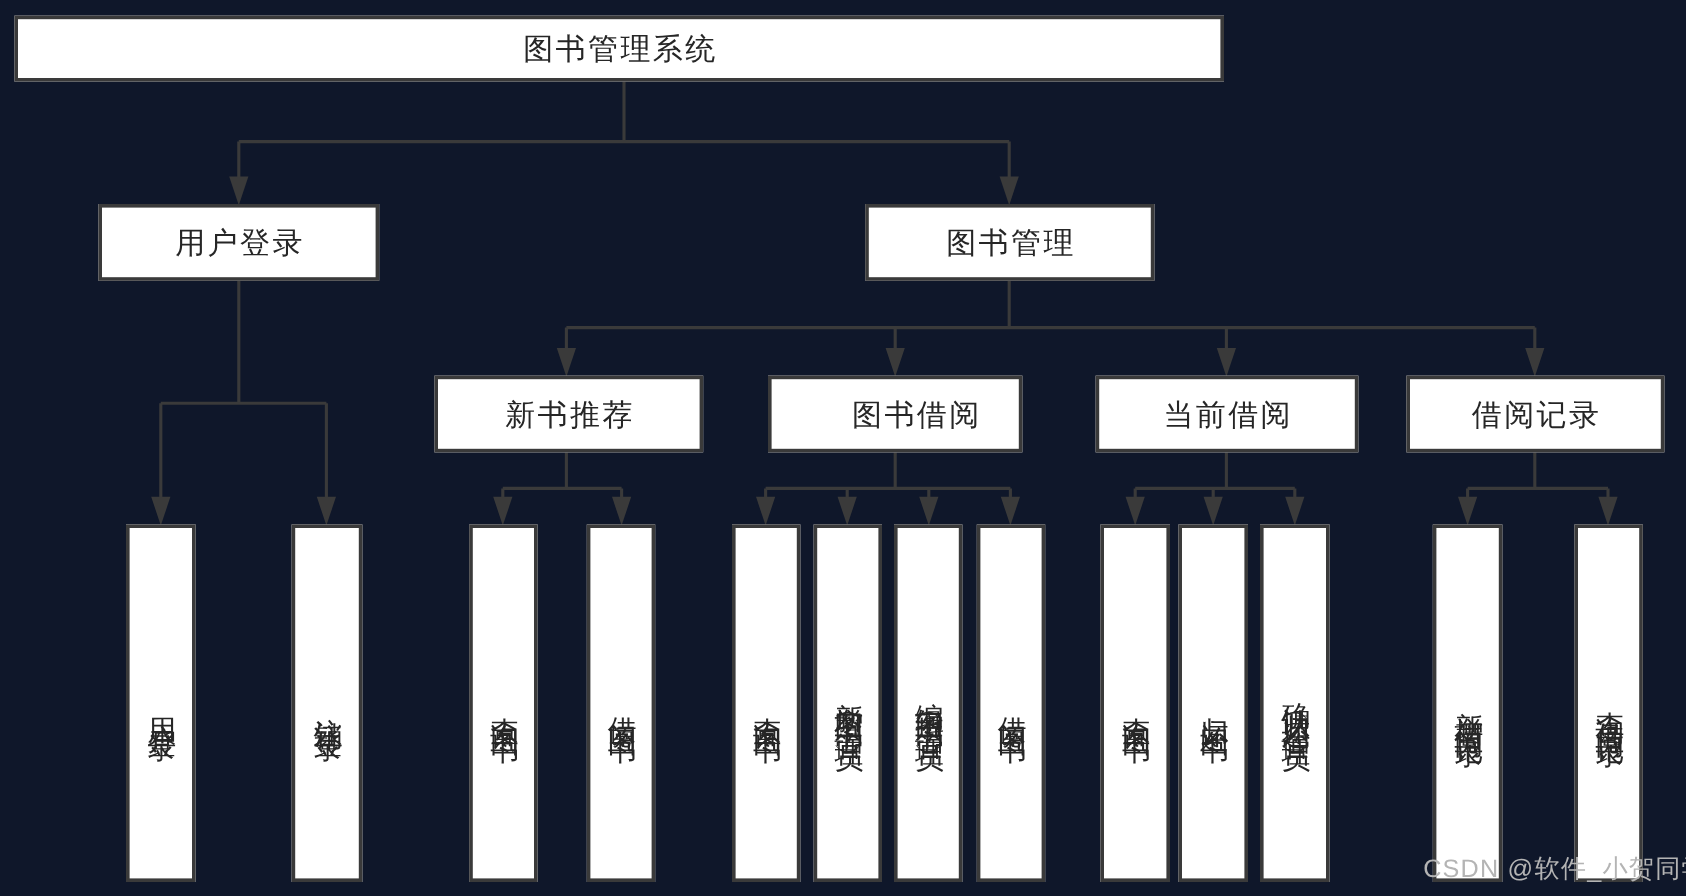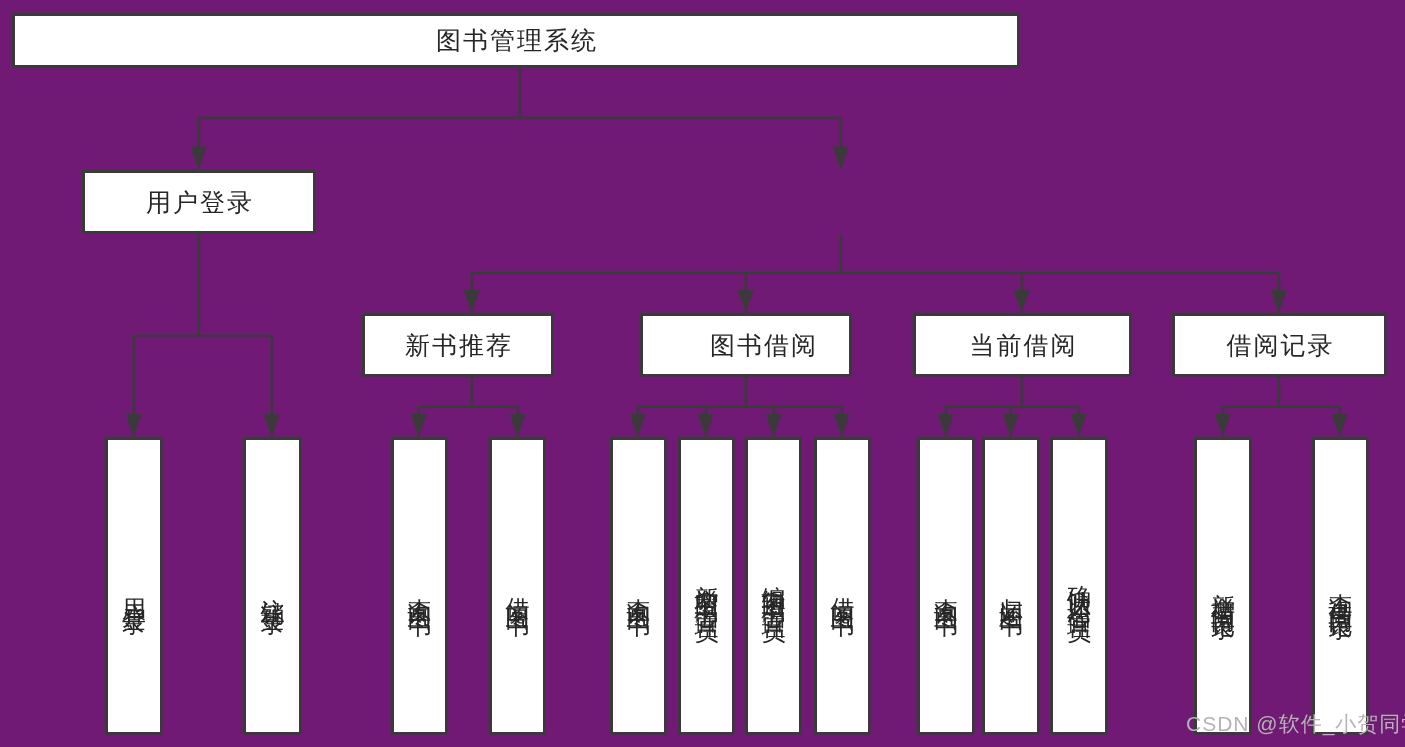--- a/index.html
+++ b/index.html
@@ -8,21 +8,21 @@
     background: #ffffff;
     width: 1405px;
     height: 747px;
     overflow: hidden;
     font-family: "Liberation Sans", "DejaVu Sans", sans-serif;
   }
   .canvas {
     position: relative;
     width: 1405px;
     height: 747px;
-    background: #701a75;
+    background: #0f172a;
   }
   svg.connectors {
     position: absolute;
     left: 0;
     top: 0;
     z-index: 1;
   }
   .node {
     position: absolute;
     box-sizing: border-box;
@@ -96,22 +96,23 @@
     <polygon fill="#3a3a3a" stroke="none" points="1071,414 1087,414 1079,438"></polygon>
 
     <path d="M1279,377 V407 M1223,407 H1340 M1223,407 V416 M1340,407 V416"></path>
     <polygon fill="#3a3a3a" stroke="none" points="1215,414 1231,414 1223,438"></polygon>
     <polygon fill="#3a3a3a" stroke="none" points="1332,414 1348,414 1340,438"></polygon>
   </svg>
 
   <div class="node h" style="left:12px; top:13px; width:1008px; height:55px;">图书管理系统</div>
 
   <div class="node h" style="left:82px; top:170px; width:234px; height:64px;">用户登录</div>
+  <div class="node h" style="left:721px; top:170px; width:241px; height:64px;">图书管理</div>
 
-  <div class="node h" style="left:362px; top:313px; width:192px; height:64px;">新书推荐</div>
+  <div class="node h" style="left:362px; top:313px; width:224px; height:64px;">新书推荐</div>
   <div class="node h" style="left:640px; top:313px; width:212px; height:64px;padding-left:36px;">图书借阅</div>
   <div class="node h" style="left:1172px; top:313px; width:215px; height:64px;">借阅记录</div>
   <div class="node h" style="left:913px; top:313px; width:219px; height:64px;">当前借阅</div>
 
   <div class="node v" style="left:105px; top:437px; width:58px; height:298px;">用户登录</div>
   <div class="node v" style="left:243px; top:437px; width:59px; height:298px;">注销登录</div>
 
   <div class="node v" style="left:391px; top:437px; width:57px; height:298px;">查询图书</div>
   <div class="node v" style="left:489px; top:437px; width:57px; height:298px;">借阅图书</div>
 

